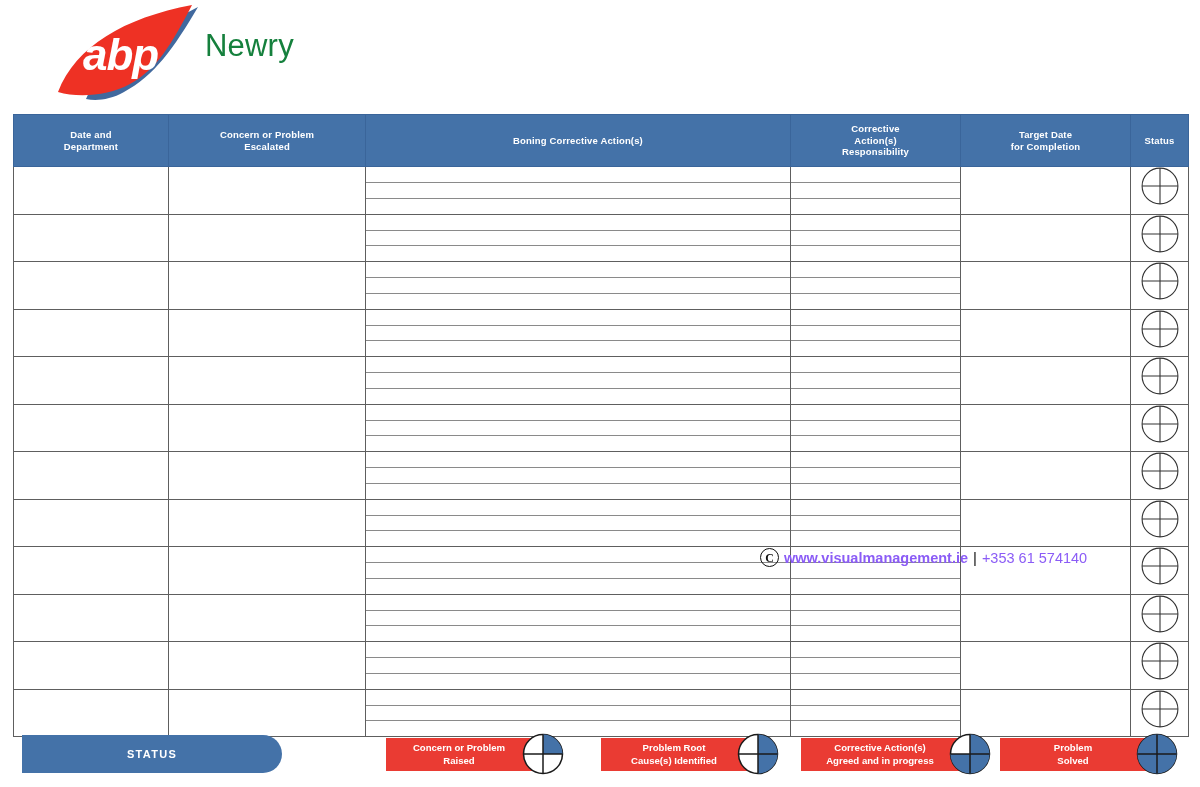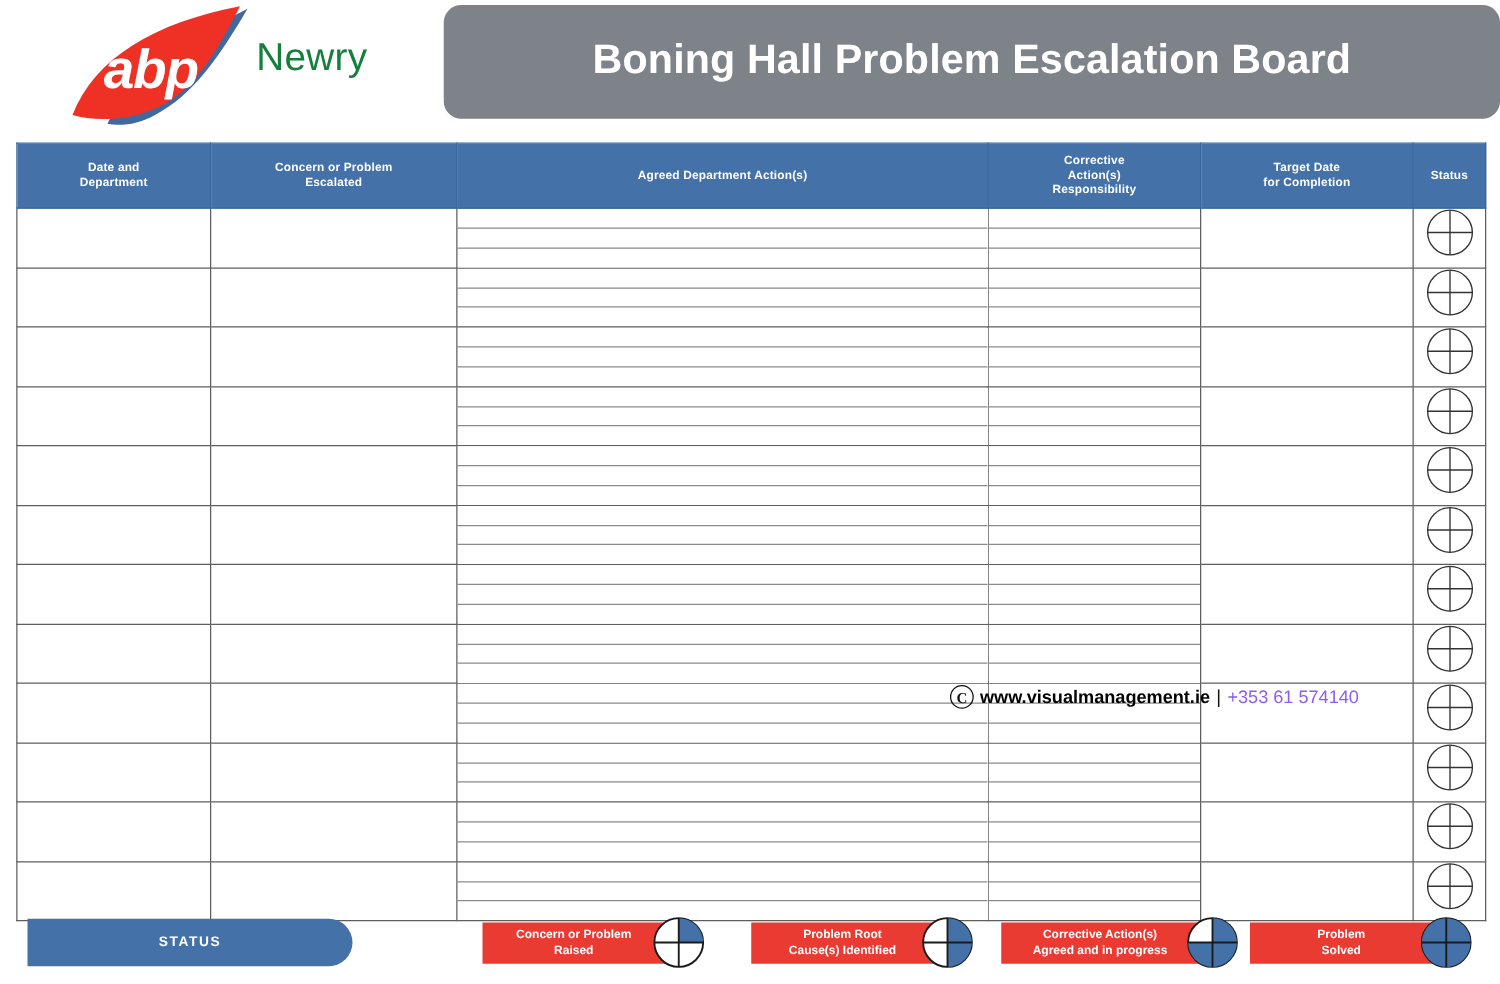--- a/index.html
+++ b/index.html
@@ -180,40 +180,37 @@
         <path d="M40 95 C 55 60, 95 32, 152 3 C 128 44, 108 72, 78 88 C 64 96, 50 97, 40 95 Z" fill="#41699e"></path>
 
         <path d="M12 88 C 30 42, 78 14, 146 1 C 126 40, 110 66, 84 80 C 62 92, 32 94, 12 88 Z" fill="#ee3124"></path>
 
         <text x="37" y="66" font-family="'Liberation Sans', sans-serif" font-size="44" font-weight="bold" font-style="italic" fill="#ffffff" letter-spacing="-1">abp</text>
       </svg>
     </div>
 
     <div id="site-name">Newry</div>
 
-    <div id="title-bar">
-      <div id="title-text">Boning Hall Problem Escalation Board</div>
-    </div>
   </div>
 
   <div id="table-wrap">
     <table class="board-table">
       <colgroup id="board-colgroup">
           <col style="width: 155px;">
           <col style="width: 197px;">
           <col style="width: 425px;">
           <col style="width: 170px;">
           <col style="width: 170px;">
           <col style="width: 58px;">
         </colgroup>
       <thead>
         <tr id="header-row">
             <th>Date and<br>Department</th>
             <th>Concern or Problem<br>Escalated</th>
-            <th>Agreed Department Action(s)</th>
+            <th>Boning Corrective Action(s)</th>
             <th>Corrective<br>Action(s)<br>Responsibility</th>
             <th>Target Date<br>for Completion</th>
             <th>Status</th>
           </tr>
       </thead>
       <tbody id="table-body">
           <tr>
             <td></td>
             <td></td>
             <td class="sublined">
@@ -464,21 +461,21 @@
       <line x1="19" y1="1.1000000000000014" x2="19" y2="36.9" stroke="#333333" stroke-width="1.1"></line>
     </svg>
             </td>
           </tr>
         </tbody>
     </table>
   </div>
 
   <div id="watermark" style="position:absolute; left:760px; top:548px; display:flex; align-items:center; gap:5px; white-space:nowrap; pointer-events:none;">
     <span style="display:inline-flex;align-items:center;justify-content:center;width:17px;height:17px;border:1.6px solid #111;border-radius:50%;font-size:12px;font-weight:bold;color:#111;font-family:'Liberation Serif',serif;line-height:1;">C</span>
-    <span style="font-size:14.5px;font-weight:bold;color:#000000;">www.visualmanagement.ie</span>
+    <span style="font-size:14.5px;font-weight:bold;color:#8b5cf6;">www.visualmanagement.ie</span>
     <span style="font-size:15px;color:#111;font-weight:300;">|</span>
     <span style="font-size:14.5px;color:#8b5cf6;">+353 61 574140</span>
   </div>
 
   <div id="legend">
     <div class="status-pill" id="status-pill" style="left:22px; width:260px;">STATUS</div>
     <div id="legend-items">
         <div class="legend-item" style="left: 386px; width: 178px;">
           <div class="legend-label" style="width: 148px;">Concern or Problem<br>Raised</div>
           <div class="legend-circle" style="left: 136px;">

